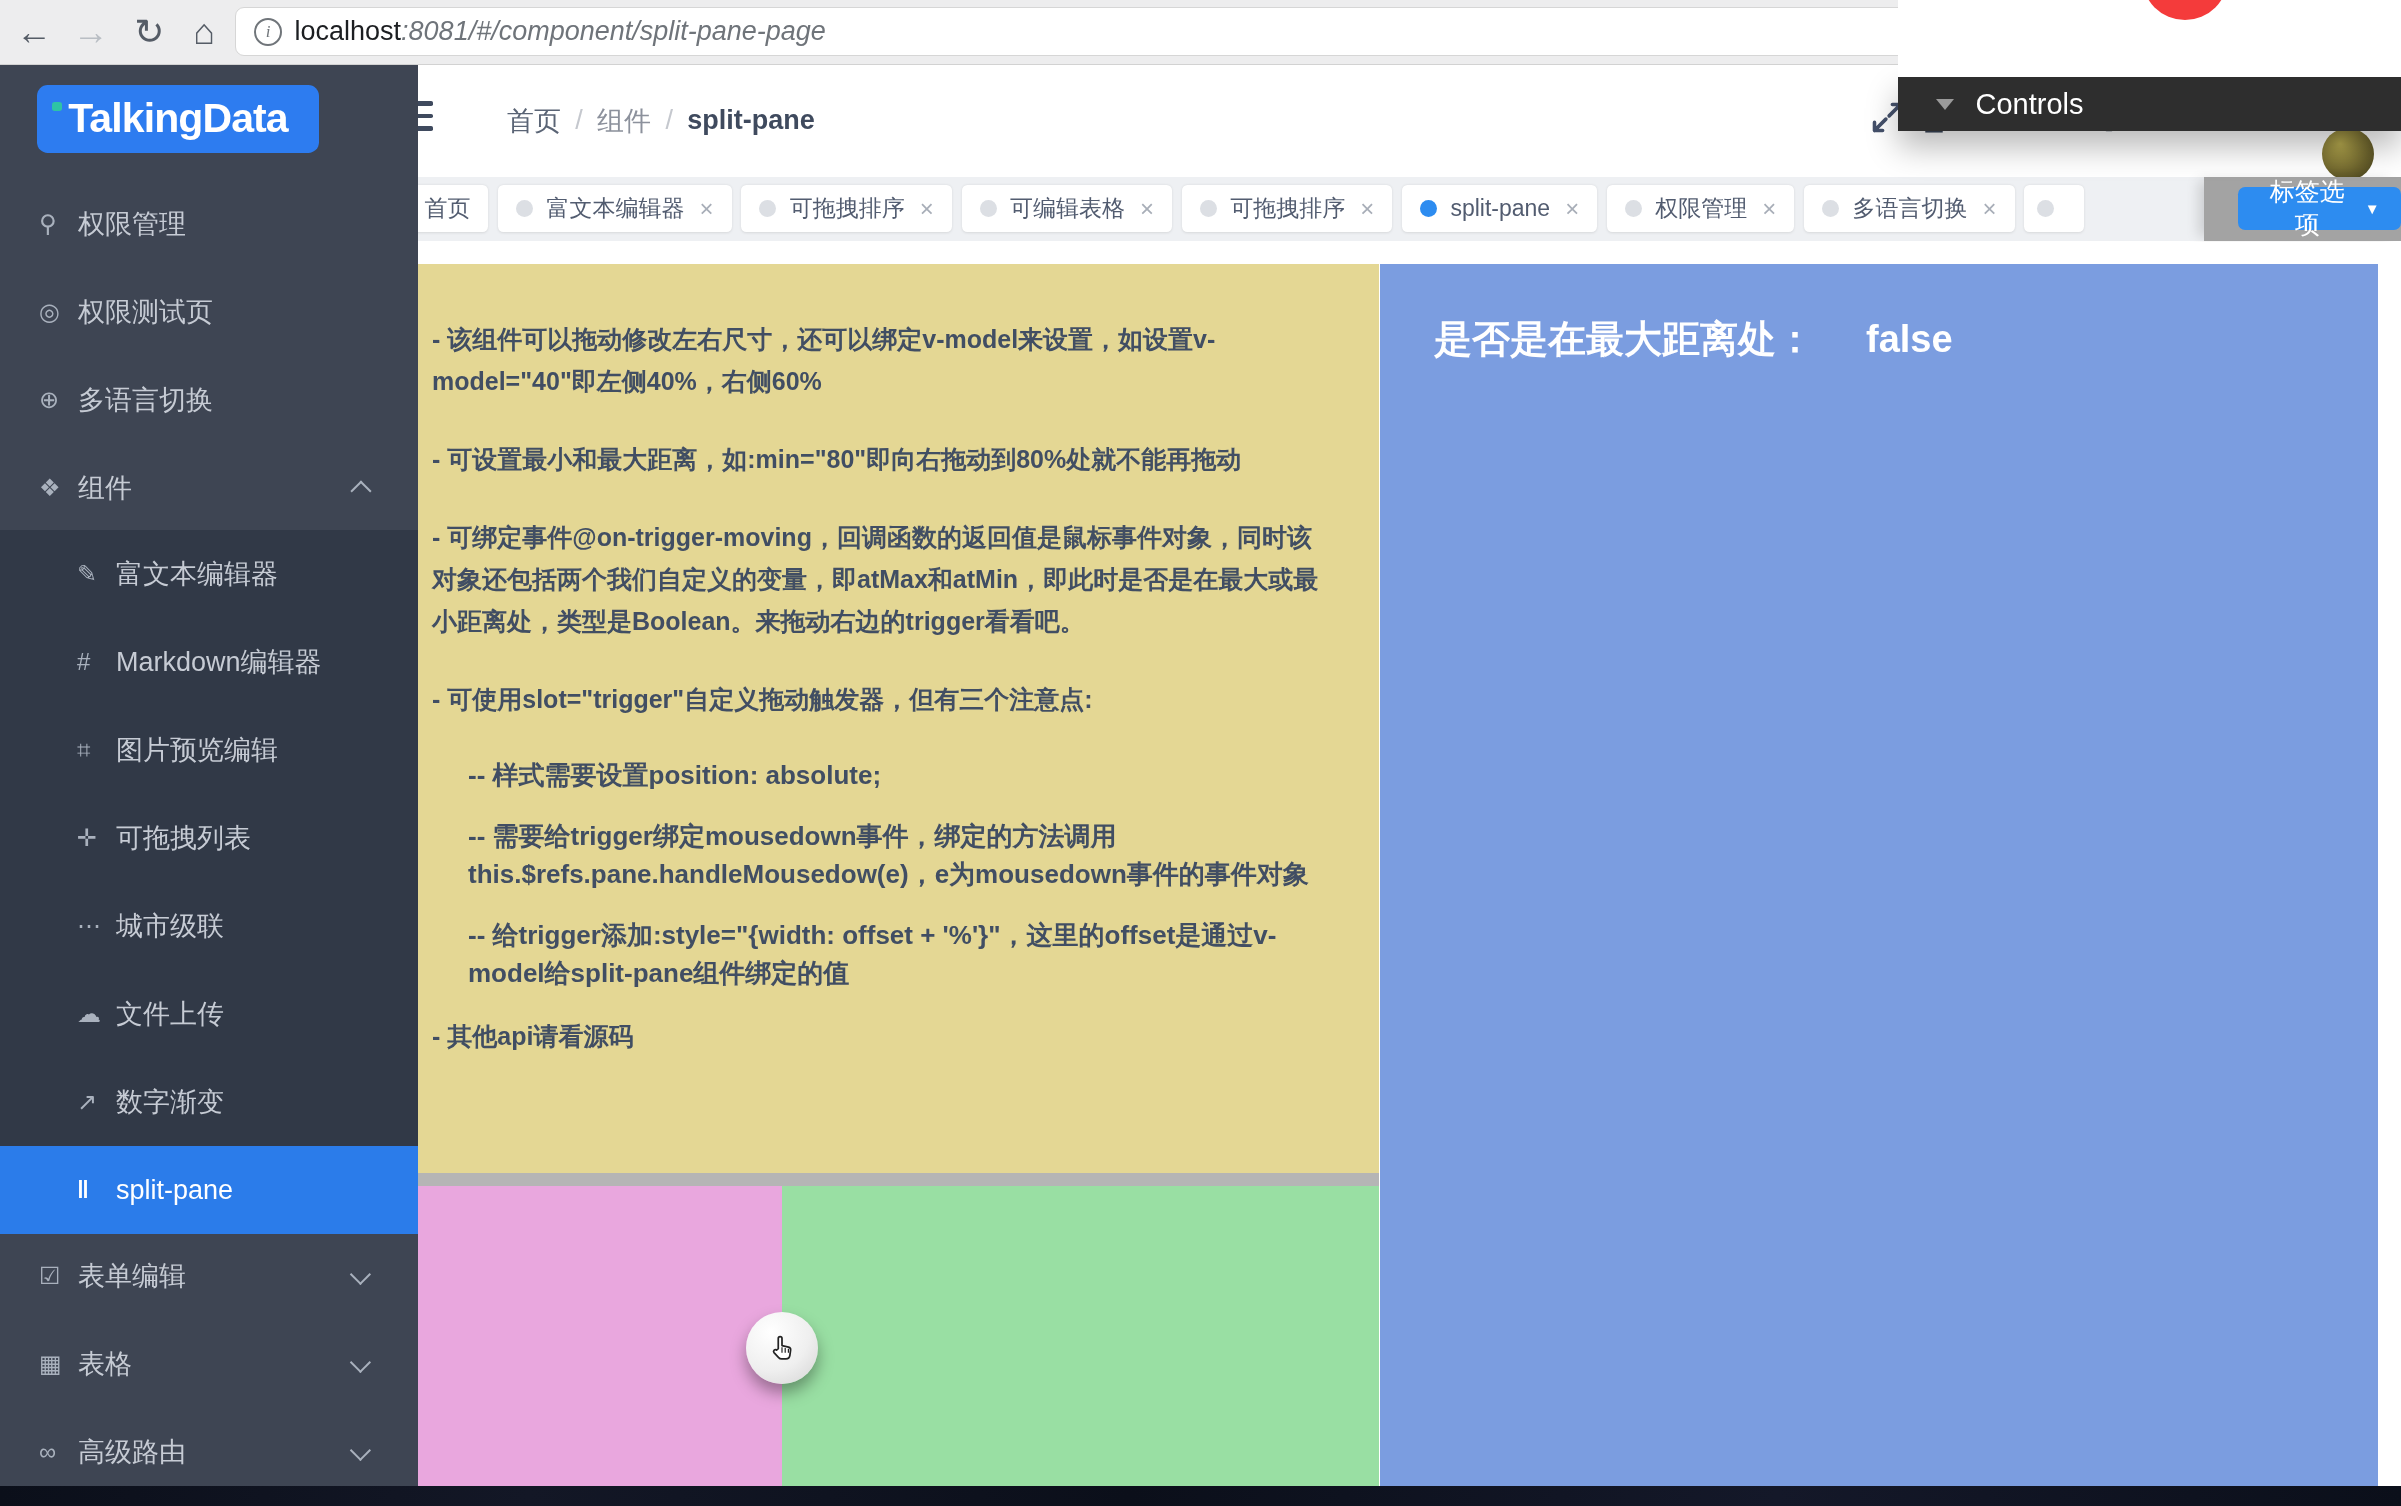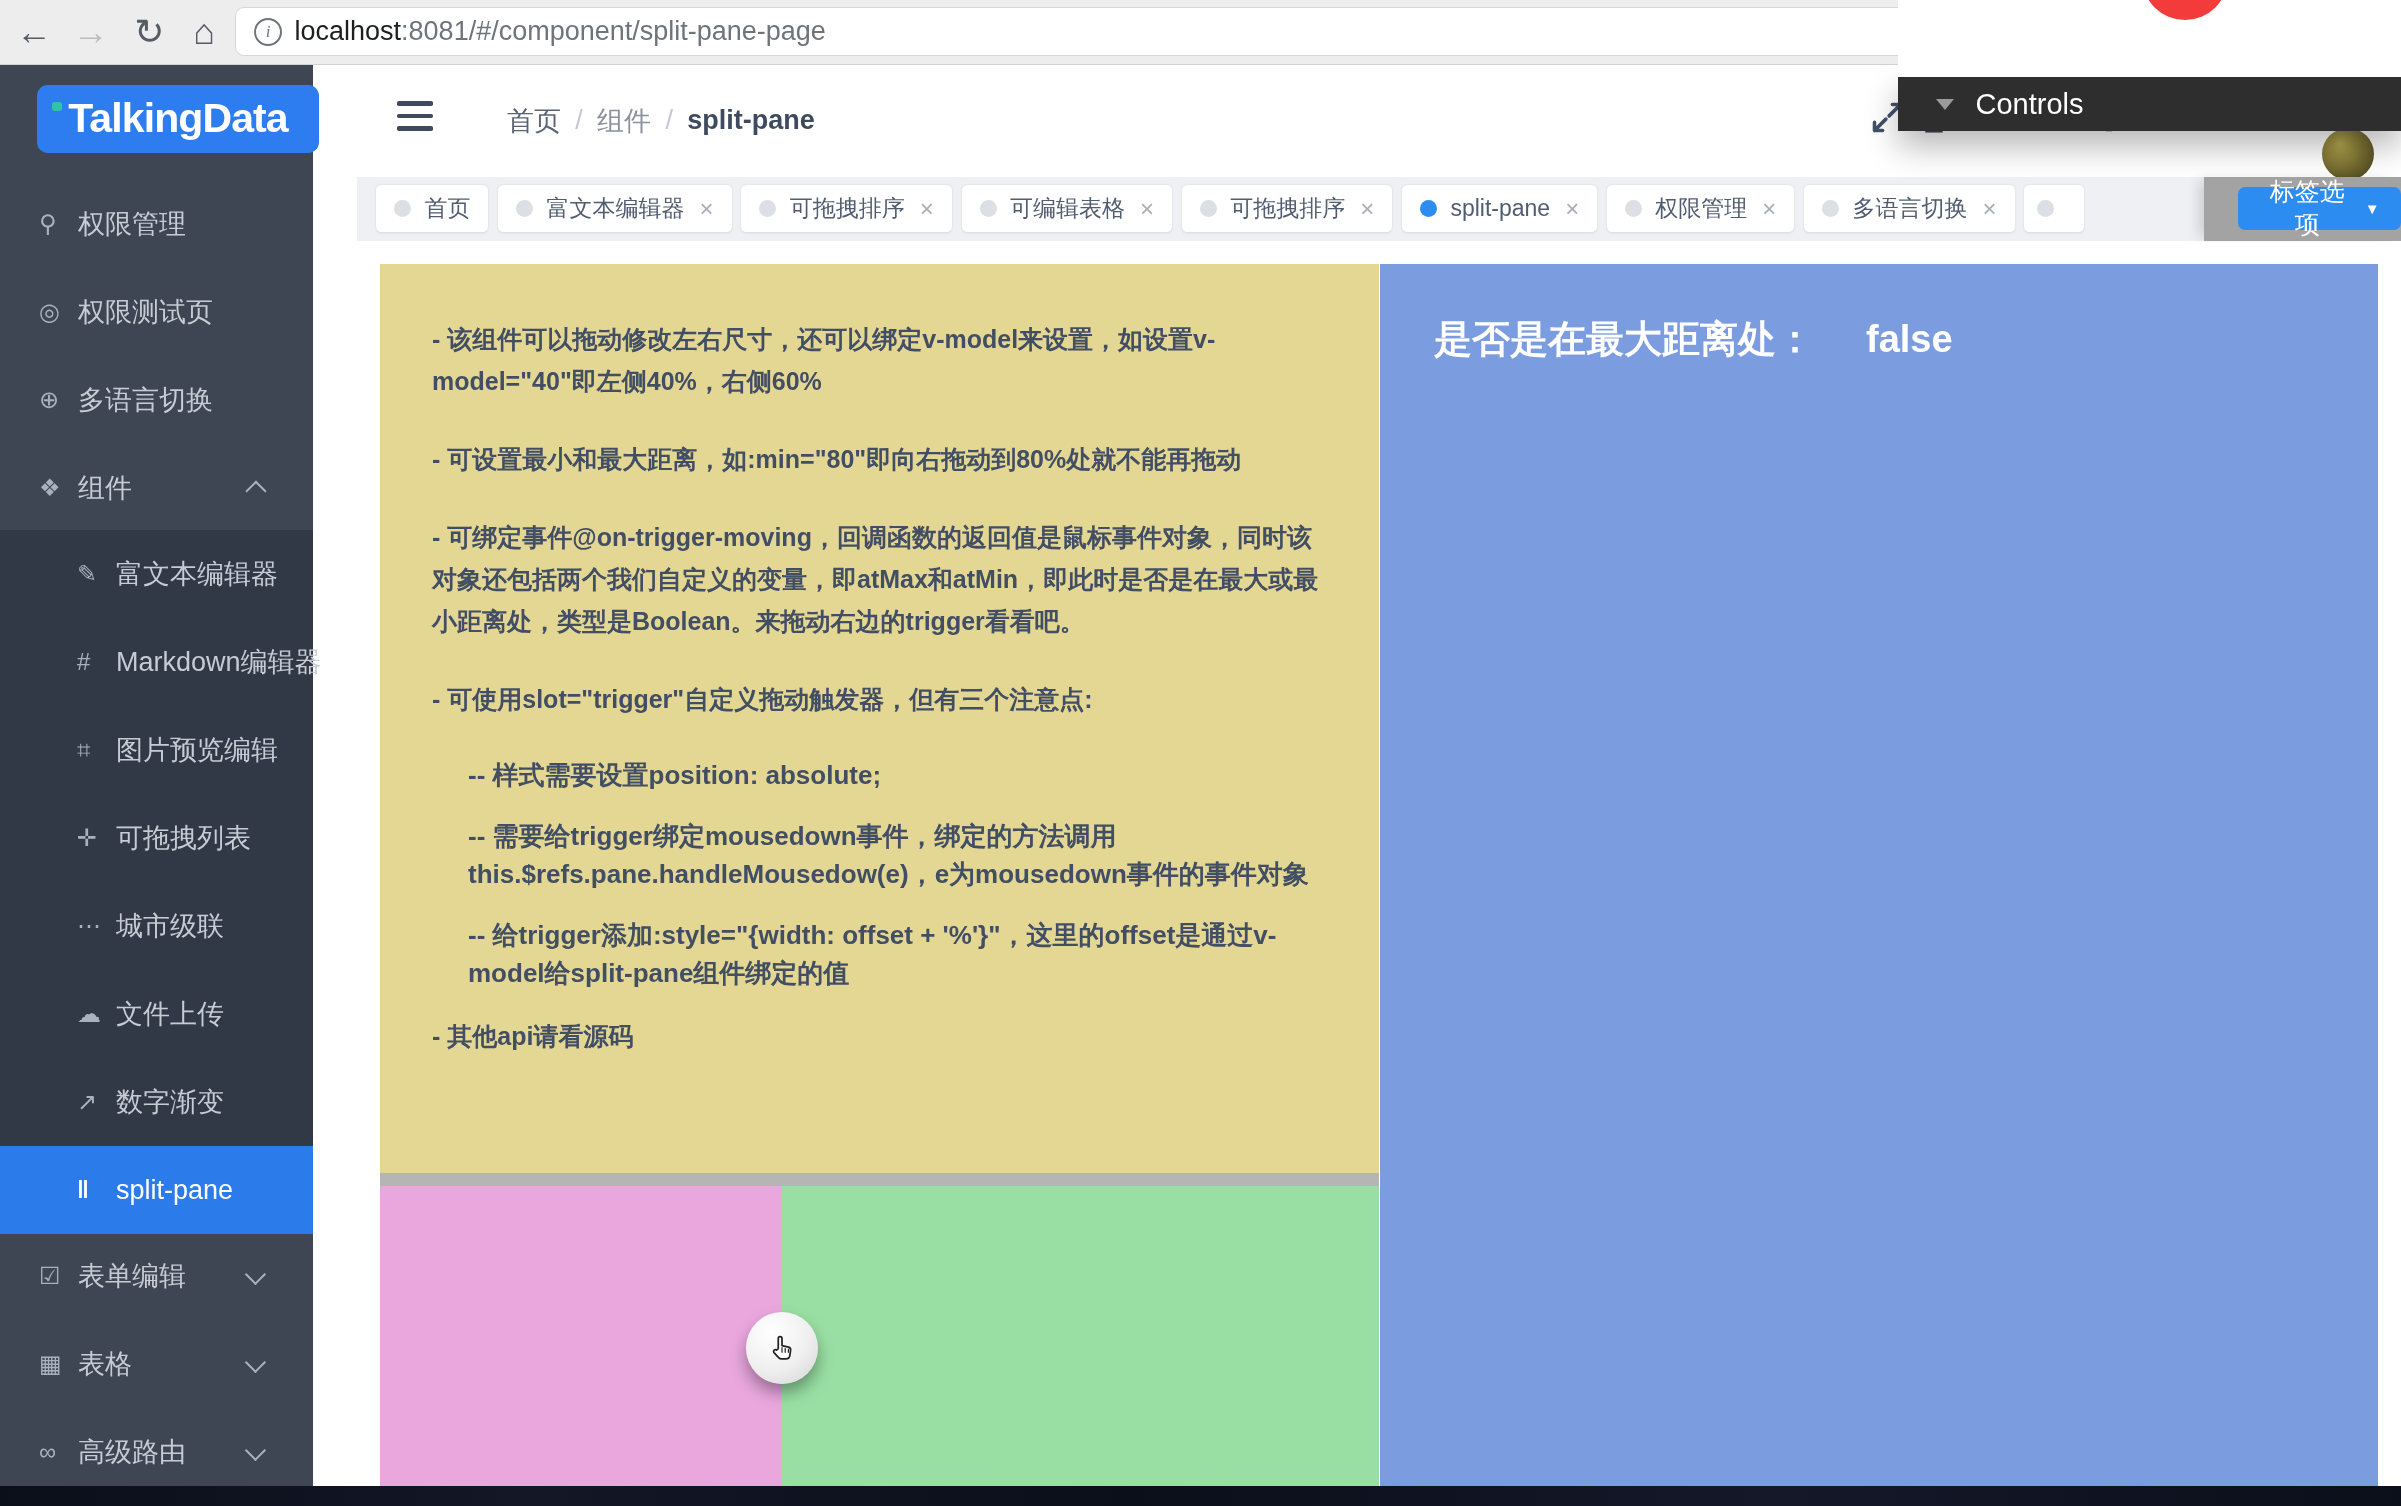--- a/index.html
+++ b/index.html
@@ -12,24 +12,24 @@
   .nav-btn{position:absolute;top:0;height:64px;line-height:63px;font-size:36px;color:#555c66;
            width:54px;text-align:center;cursor:default;}
   .nav-btn.disabled{color:#b9bec4;}
   .urlbar{position:absolute;left:235px;top:7.2px;width:2158px;height:47px;background:#fff;
           border:1.8px solid #d6d6d6;border-radius:9px;display:flex;align-items:center;}
   .info-ic{width:24px;height:24px;border:2.2px solid #70757a;border-radius:50%;color:#70757a;
            font-family:"Liberation Serif","DejaVu Serif",serif;font-style:italic;font-size:17px;
            display:flex;align-items:center;justify-content:center;margin:0 12.5px 0 18px;flex:none;}
   .url-text{font-size:27px;white-space:nowrap;}
   .url-host{color:#1c1e21;}
-  .url-rest{color:#6f747a;}
-
-  
-  .sidebar{position:absolute;left:0;top:64px;width:313px;bottom:0;background:var(--sidebar-bg);z-index:4;}
+  .url-rest{color:#6f747a;font-style:italic;}
+
+  
+  .sidebar{position:absolute;left:0;top:64px;width:418px;bottom:0;background:var(--sidebar-bg);z-index:4;}
   .logo{position:absolute;left:37px;top:20.6px;width:282px;height:68px;border-radius:10.7px;
         background:var(--logo-bg);display:flex;align-items:center;justify-content:center;}
   .logo-text{color:#fff;font-size:41px;font-weight:700;letter-spacing:-0.9px;}
   .logo-dot{position:absolute;left:15px;top:17px;width:9.8px;height:9.8px;background:#2ec4a5;border-radius:2.7px;}
   .menu-top{position:absolute;top:116px;left:0;right:0;}
   .submenu{position:absolute;top:466px;left:0;right:0;background:var(--sidebar-submenu-bg);}
   .menu-bottom{position:absolute;top:1168px;left:0;right:0;}
   .row{position:relative;height:88px;display:flex;align-items:center;padding-left:39px;color:#c6cbd4;
        font-size:27px;cursor:pointer;}
   .submenu .row{padding-left:77px;}

